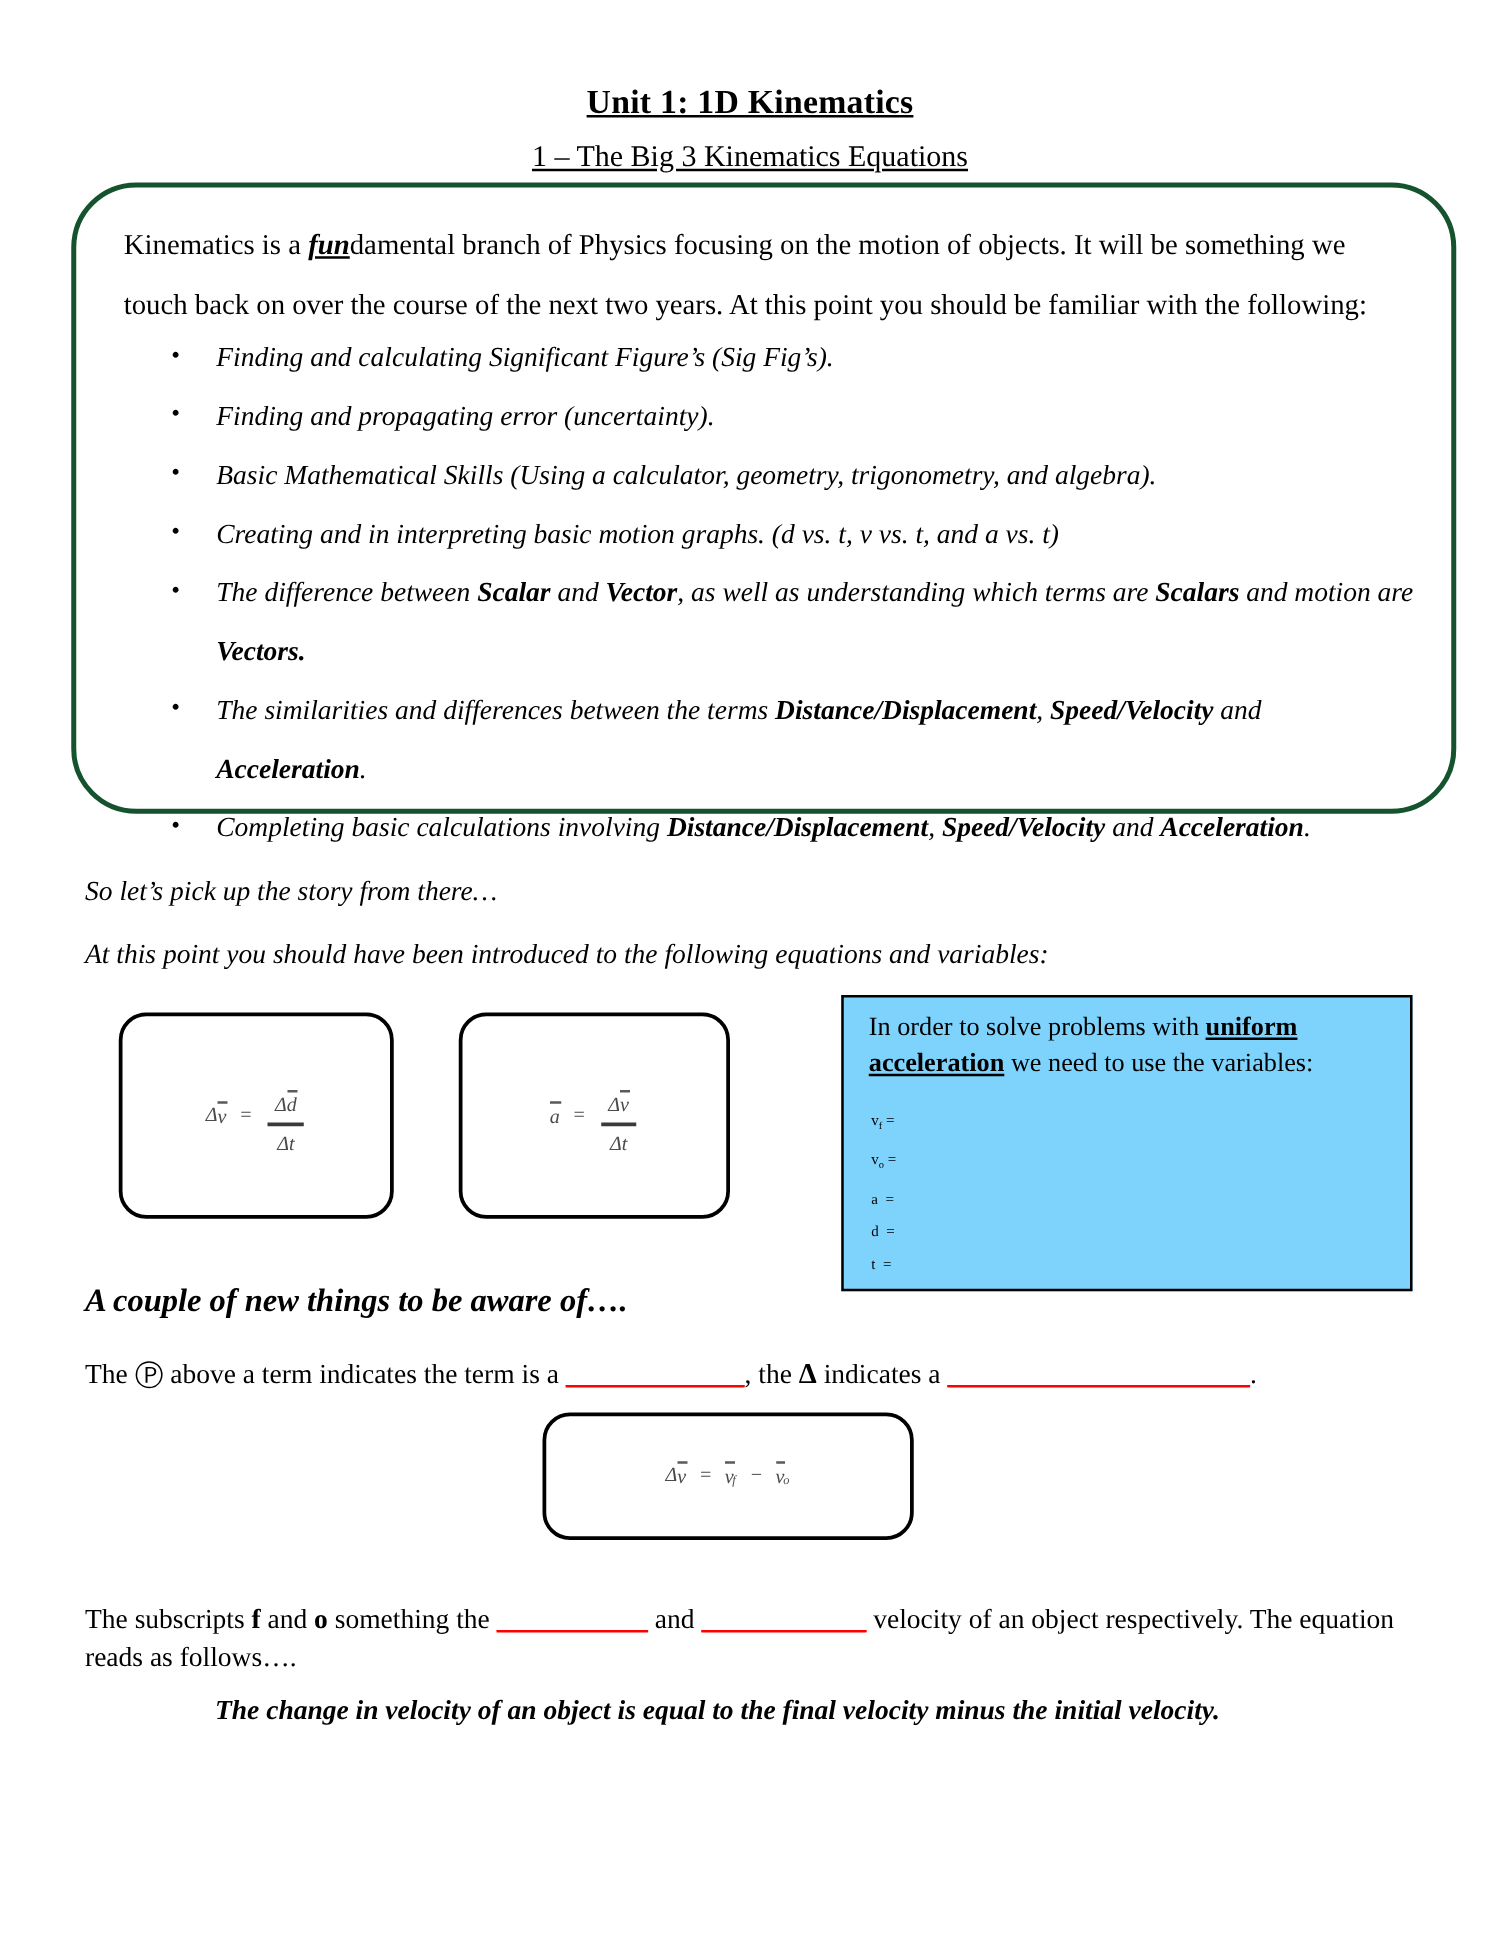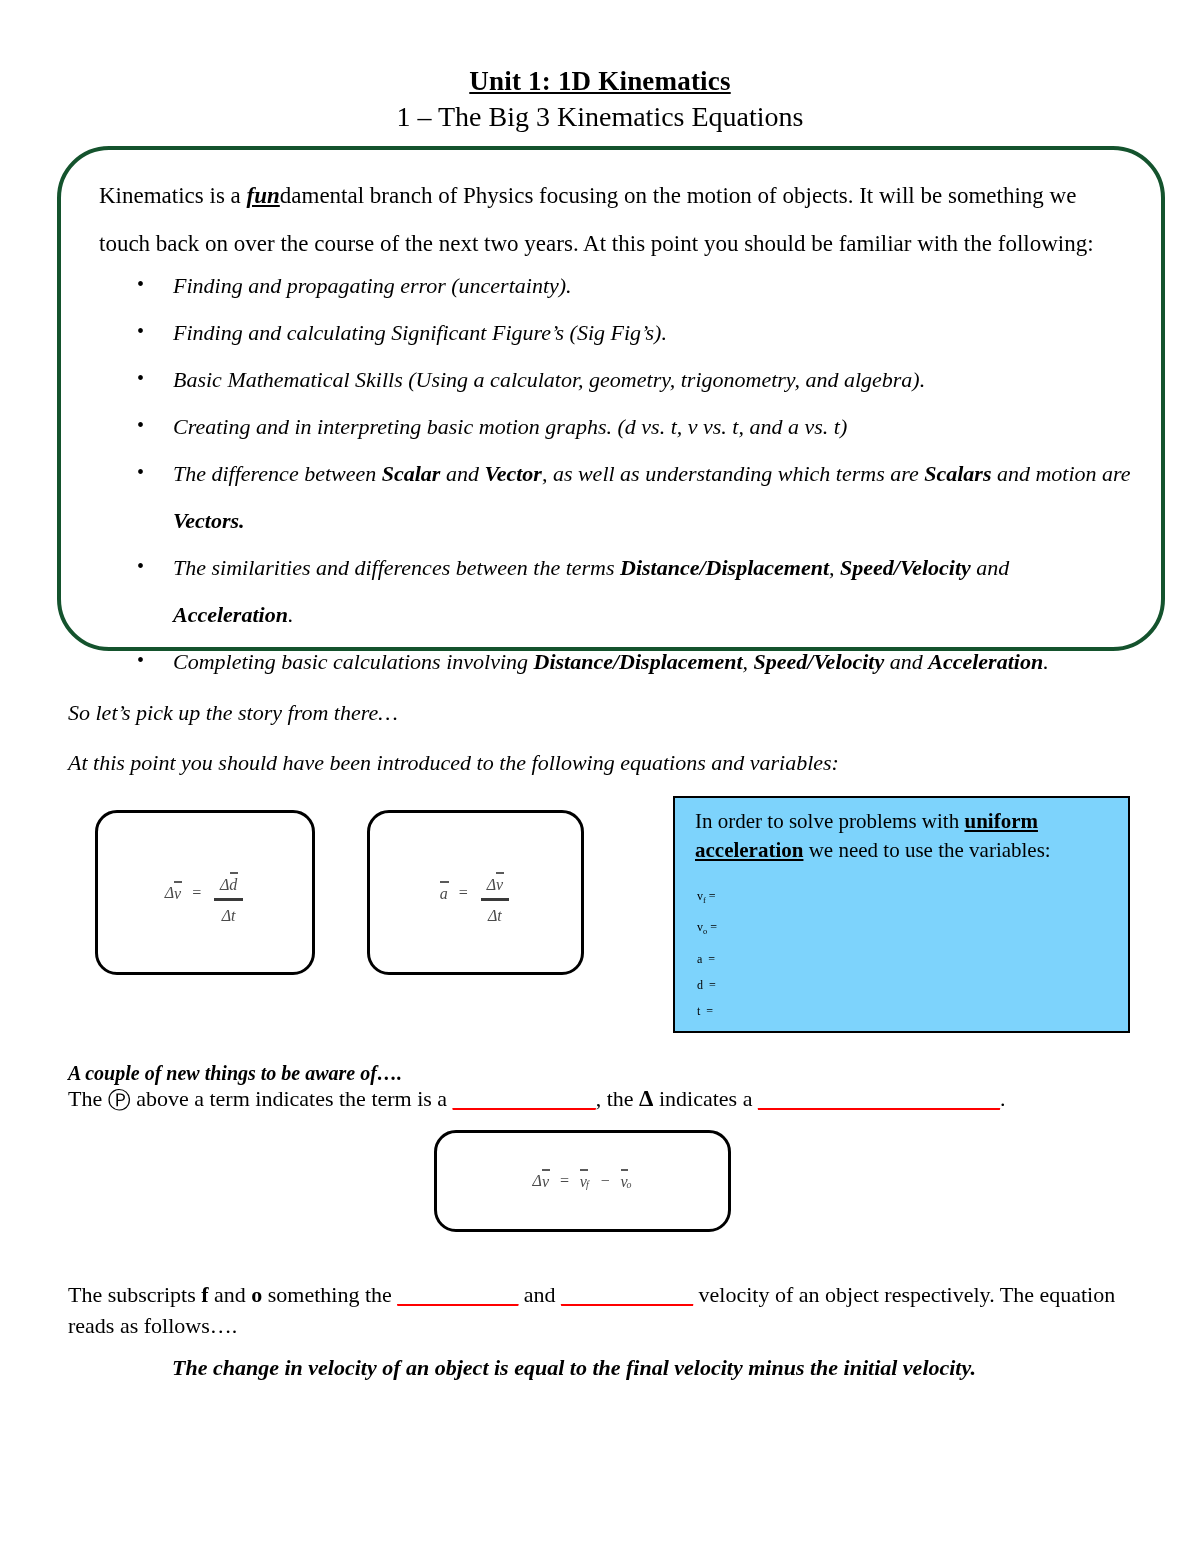--- a/index.html
+++ b/index.html
@@ -32,24 +32,25 @@
     text-align: center;
   }
   .doc-title {
     font-size: 27px;
     font-weight: bold;
     text-decoration: underline;
     letter-spacing: 0.2px;
     line-height: 1.12;
   }
   .doc-subtitle {
-    font-size: 28px;
+    font-size: 24px;
     font-weight: normal;
+    text-decoration: underline;
     line-height: 1.2;
-    margin-top: 4px;
+    margin-top: 16px;
   }
 
   
   .intro-box {
     position: absolute;
     left: 57px;
     top: 146px;
     width: 1108px;
     height: 505px;
     border: 4px solid #14532d;
@@ -214,22 +215,22 @@
   }
   .vars-list .vsub {
     font-size: 0.7em;
     vertical-align: sub;
   }
 
   
   .aware-line {
     position: absolute;
     left: 68px;
-    top: 1062px;
-    font-size: 20px;
+    top: 1026px;
+    font-size: 26px;
     font-weight: bold;
     font-style: italic;
   }
   .pdelta-line {
     position: absolute;
     left: 68px;
     top: 1084px;
     width: 1070px;
     font-size: 22px;
     line-height: 30px;
@@ -280,22 +281,22 @@
   <div class="title-block">
     <div class="doc-title">Unit 1: 1D Kinematics</div>
     <div class="doc-subtitle">1 – The Big 3 Kinematics Equations</div>
   </div>
 
   <div class="intro-box">
     <div class="intro-para">
       <span>Kinematics is a </span><b class="fun">fun</b><span>damental branch of Physics focusing on the motion of objects. It will be something we touch back on over the course of the next two years. At this point you should be familiar with the following:</span>
     </div>
     <ul class="bullets" id="bullet-list">
+        <li><span>Finding and calculating Significant Figure’s (Sig Fig’s).</span></li>
         <li><span>Finding and propagating error (uncertainty).</span></li>
-        <li><span>Finding and calculating Significant Figure’s (Sig Fig’s).</span></li>
         <li><span>Basic Mathematical Skills (Using a calculator, geometry, trigonometry, and algebra).</span></li>
         <li><span>Creating and in interpreting basic motion graphs. (d vs. t, v vs. t, and a vs. t)</span></li>
         <li><span>The difference between </span><b>Scalar</b><span> and </span><b>Vector</b><span>, as well as understanding which terms are </span><b>Scalars</b><span> and motion are </span><b>Vectors.</b></li>
         <li><span>The similarities and differences between the terms </span><b>Distance/Displacement</b><span>, </span><b>Speed/Velocity</b><span> and </span><b>Acceleration</b><span>.</span></li>
         <li><span>Completing basic calculations involving </span><b>Distance/Displacement</b><span>, </span><b>Speed/Velocity</b><span> and </span><b>Acceleration</b><span>.</span></li>
       </ul>
   </div>
 
   <div class="story-line">So let’s pick up the story from there…</div>
   <div class="intro-eq-line">At this point you should have been introduced to the following equations and variables:</div>

